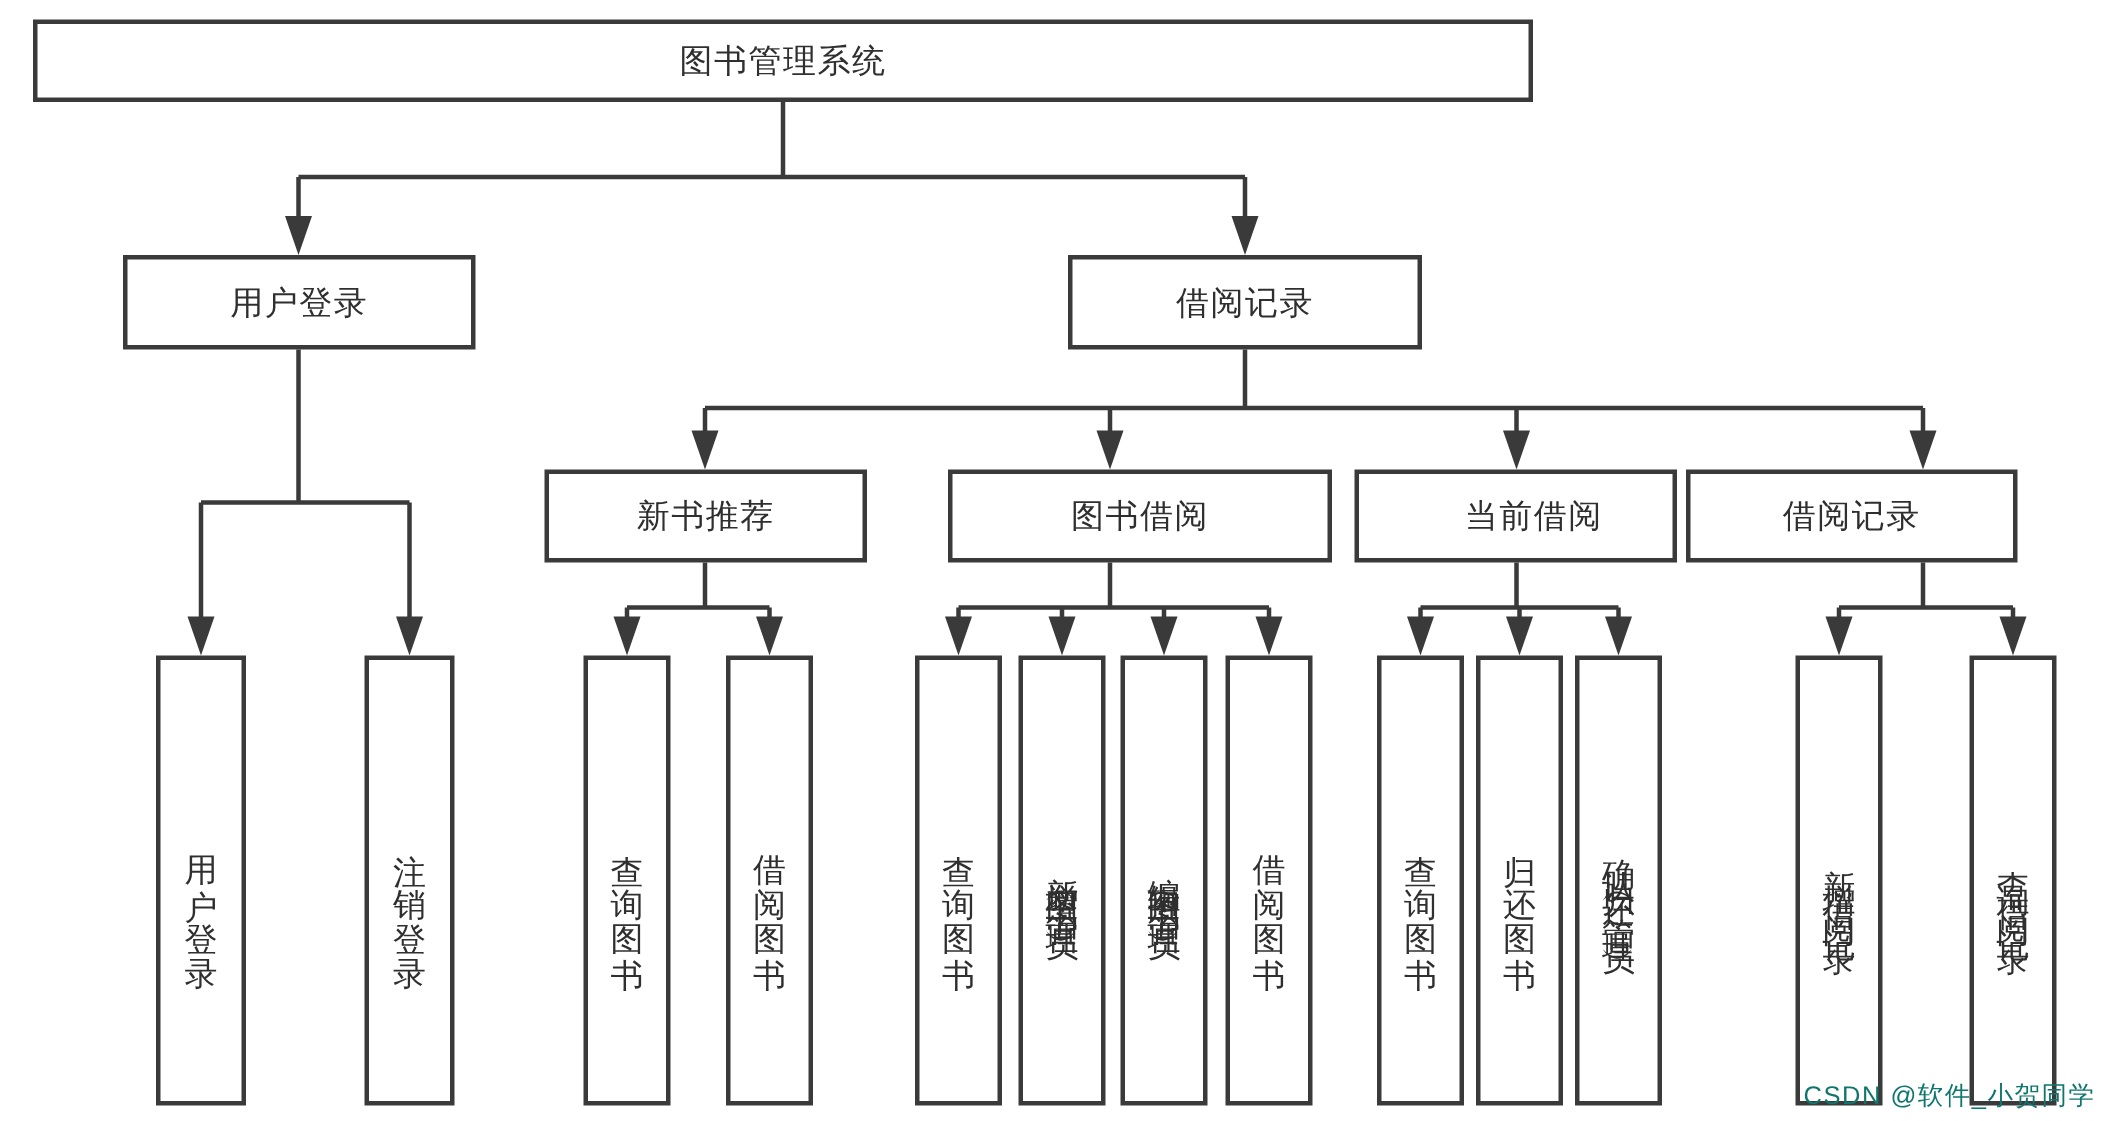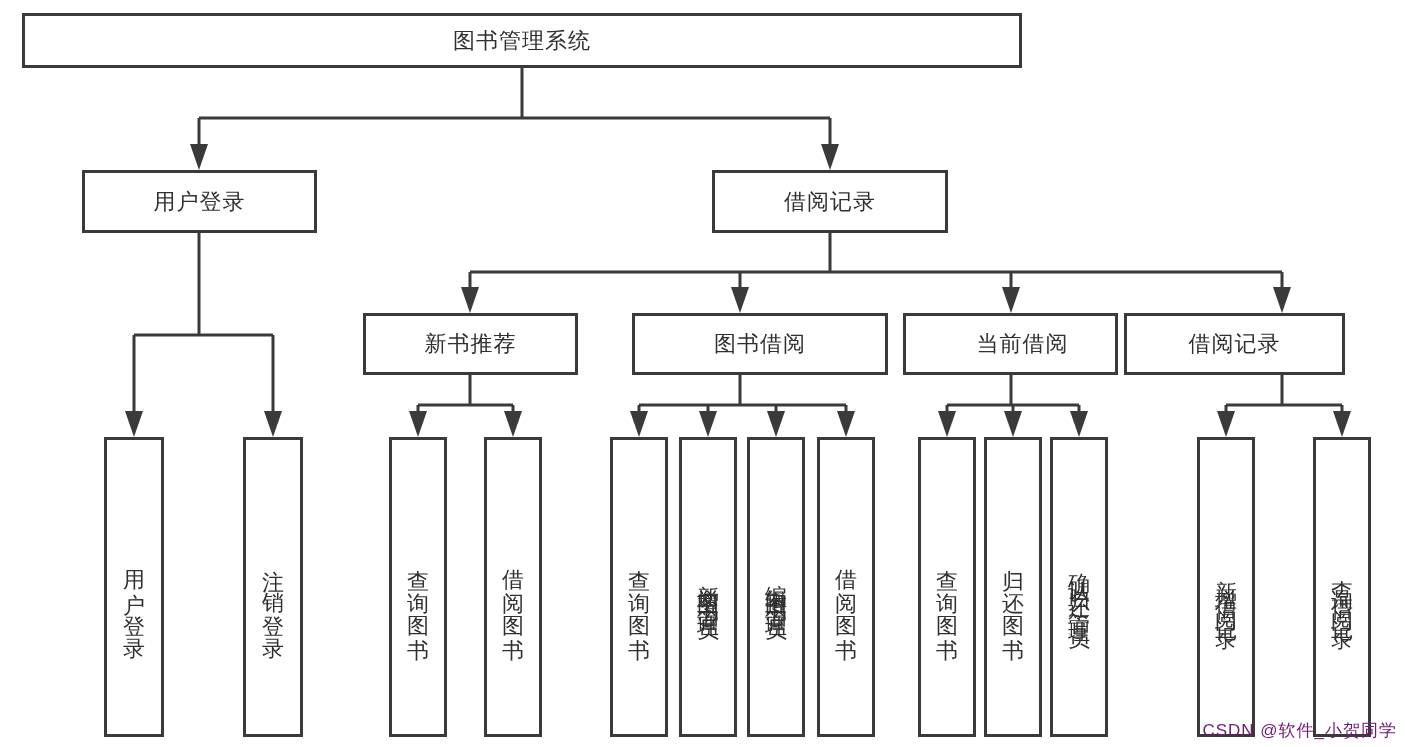--- a/index.html
+++ b/index.html
@@ -42,21 +42,21 @@
   }
   .v4  { letter-spacing: 23px; top: 11px; }
   .v6  { letter-spacing: 10px; top: 5px; }
   .v9  { letter-spacing: 8px;  top: 4px; }
   .v10 { letter-spacing: 5px;  top: 2px; }
   .watermark {
     position: absolute;
     right: 8px;
     bottom: 5px;
     font-size: 17px;
-    color: #701a75;
+    color: #0f766e;
     letter-spacing: 1px;
     z-index: 5;
     white-space: nowrap;
   }
 </style>
 </head>
 <body>
 
 <div class="stage">
 

